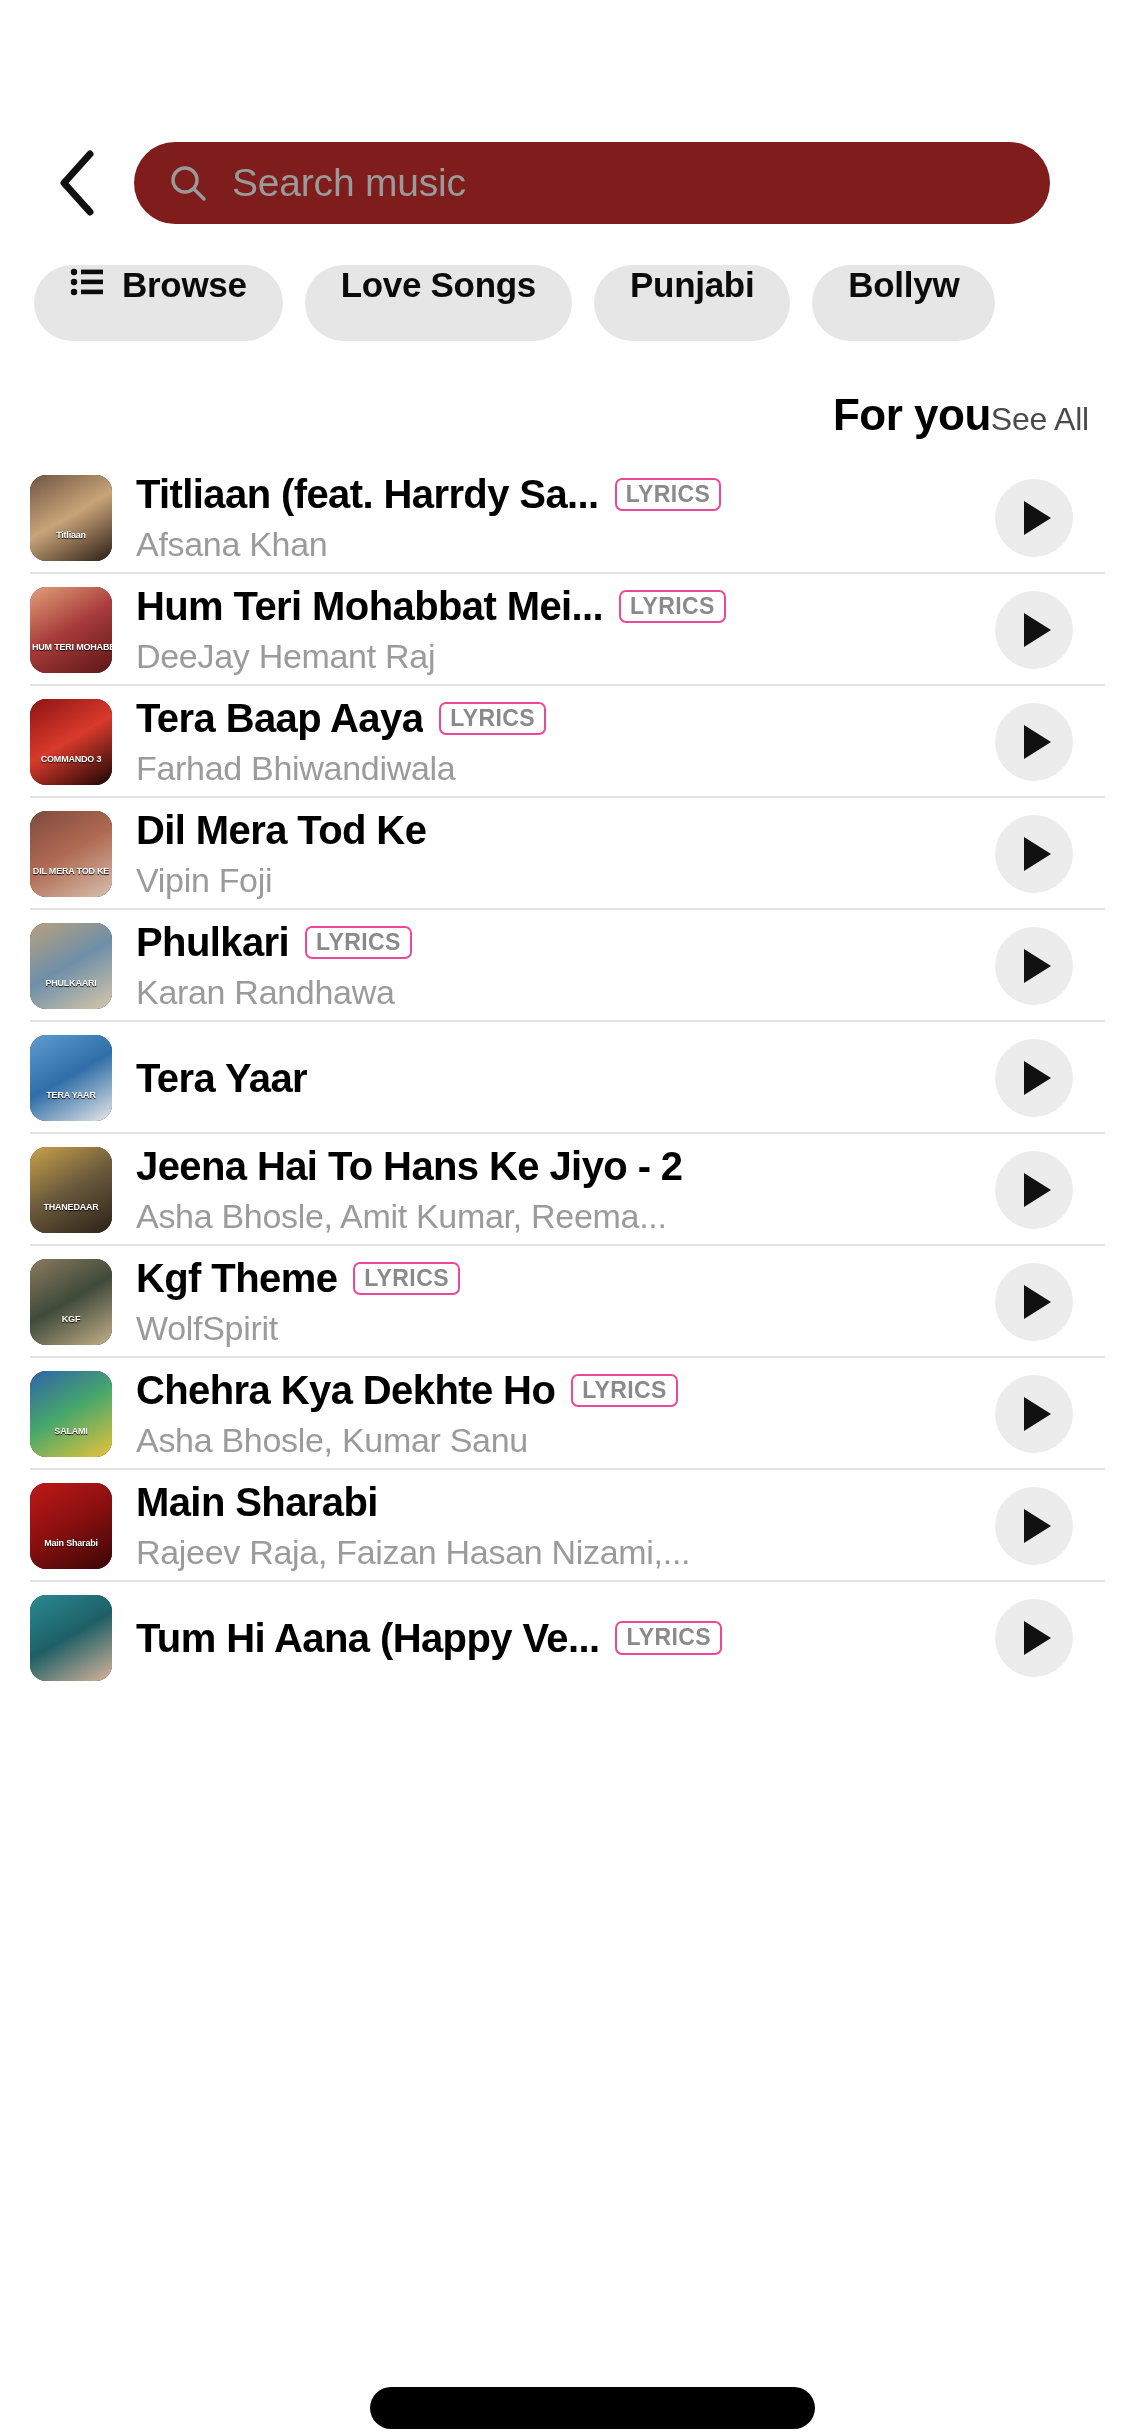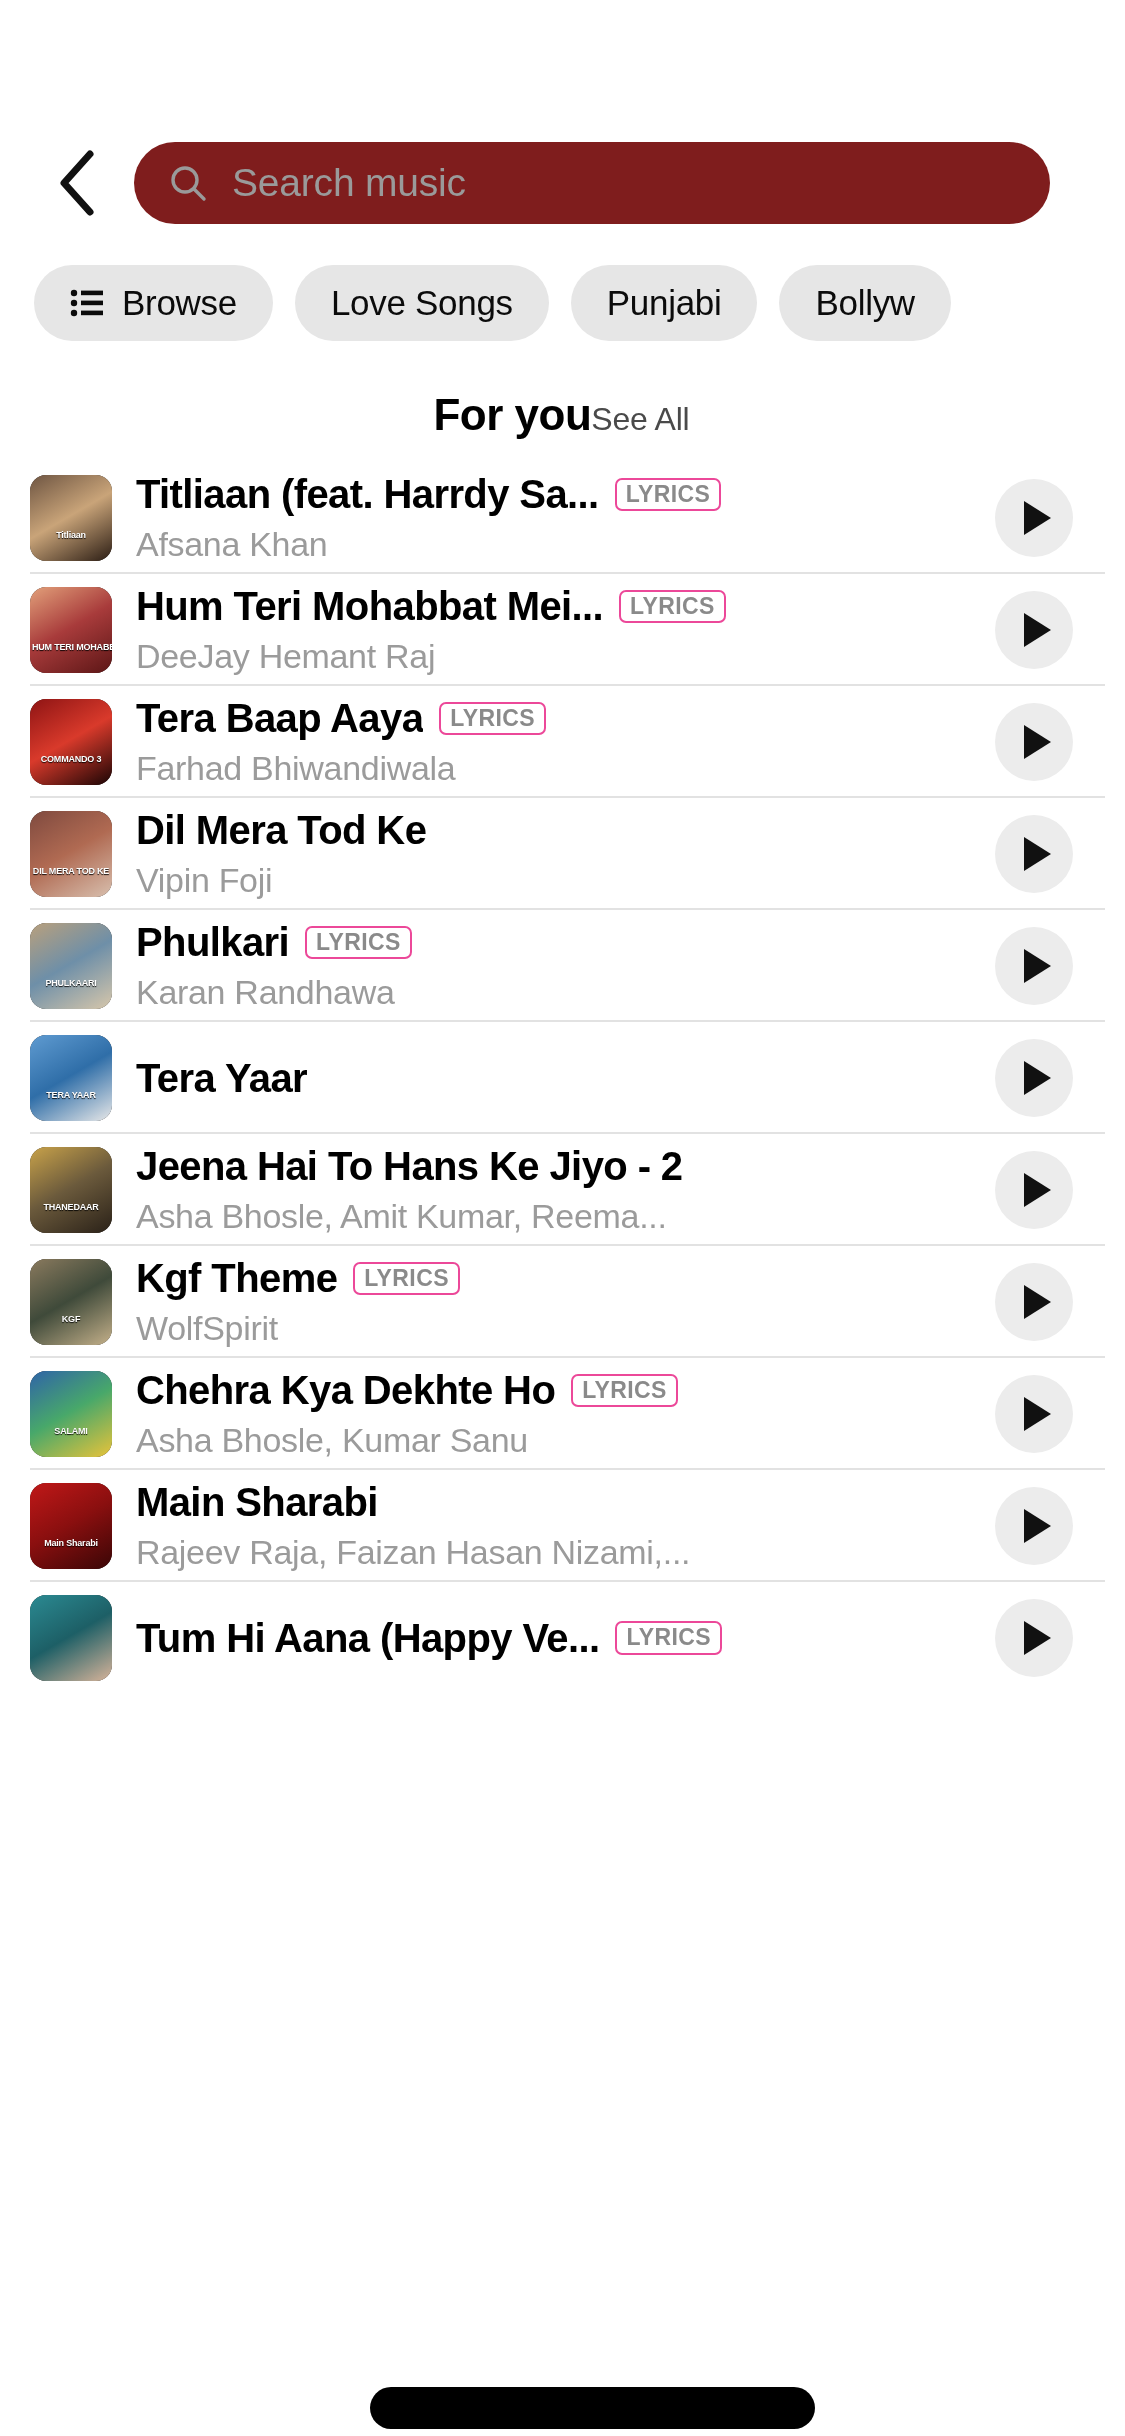--- a/index.html
+++ b/index.html
@@ -51,32 +51,32 @@
     padding:22px 0 0 34px;
     height:108px;
     overflow:hidden;
     white-space:nowrap;
   }
   .chip {
     flex:0 0 auto;
     height:76px;
     background:#E6E6E6;
     border-radius:40px;
-    display:flex; align-items:center;
+    display:flex; align-items:flex-start;
     padding:0 36px;
     font-size:35px;
-    font-weight:normal;
+    font-weight:bold;
     color:#0b0b0b;
     letter-spacing:-0.3px;
   }
   .chip .chip-icon { margin-right:18px; display:flex; align-items:center; }
 
   
   .section-head {
-    display:flex; align-items:baseline; justify-content:center;
+    display:flex; align-items:baseline; justify-content:flex-end;
     padding:44px 36px 22px 34px;
   }
   .section-title {
     font-size:44px; font-weight:bold; color:#000;
     letter-spacing:-0.5px;
   }
   .section-seeall {
     font-size:32px; color:#4a4a4a;
     letter-spacing:-0.2px;
   }

